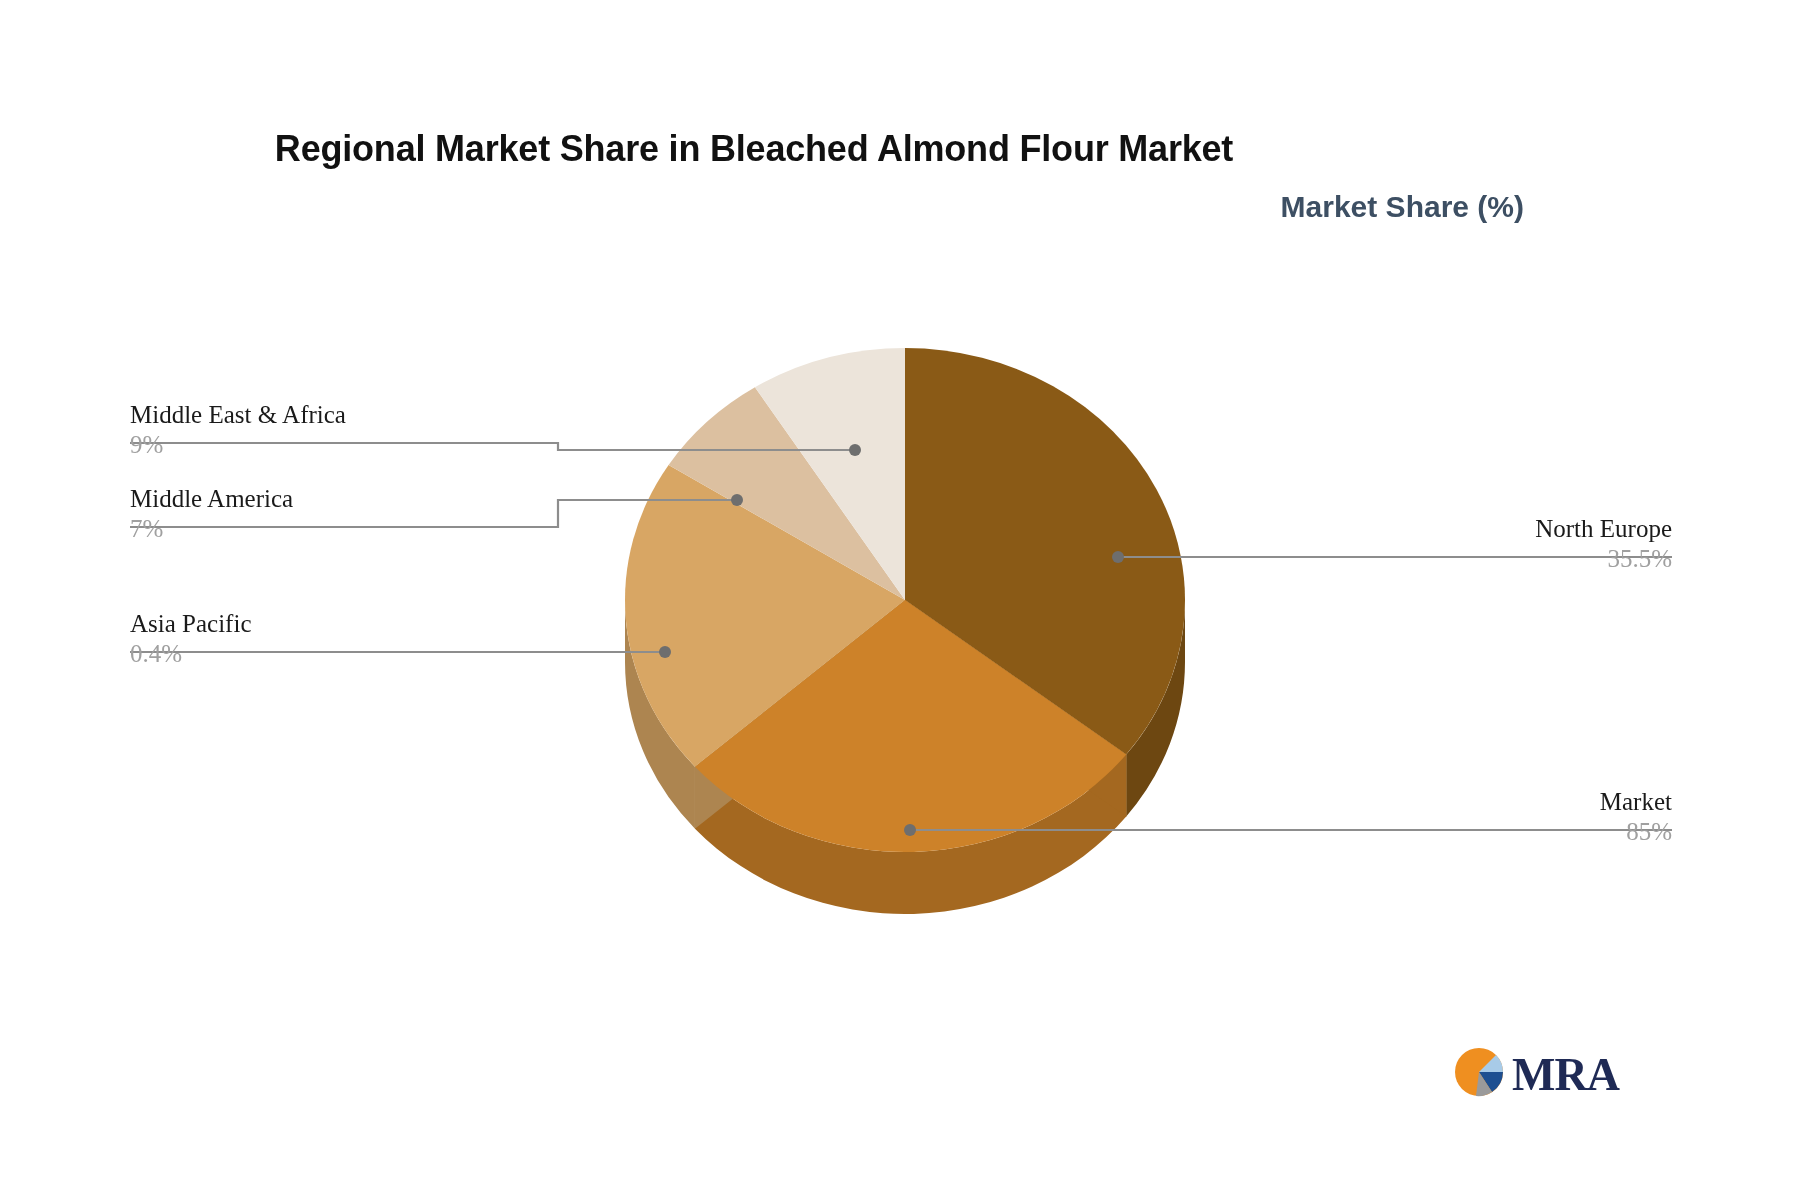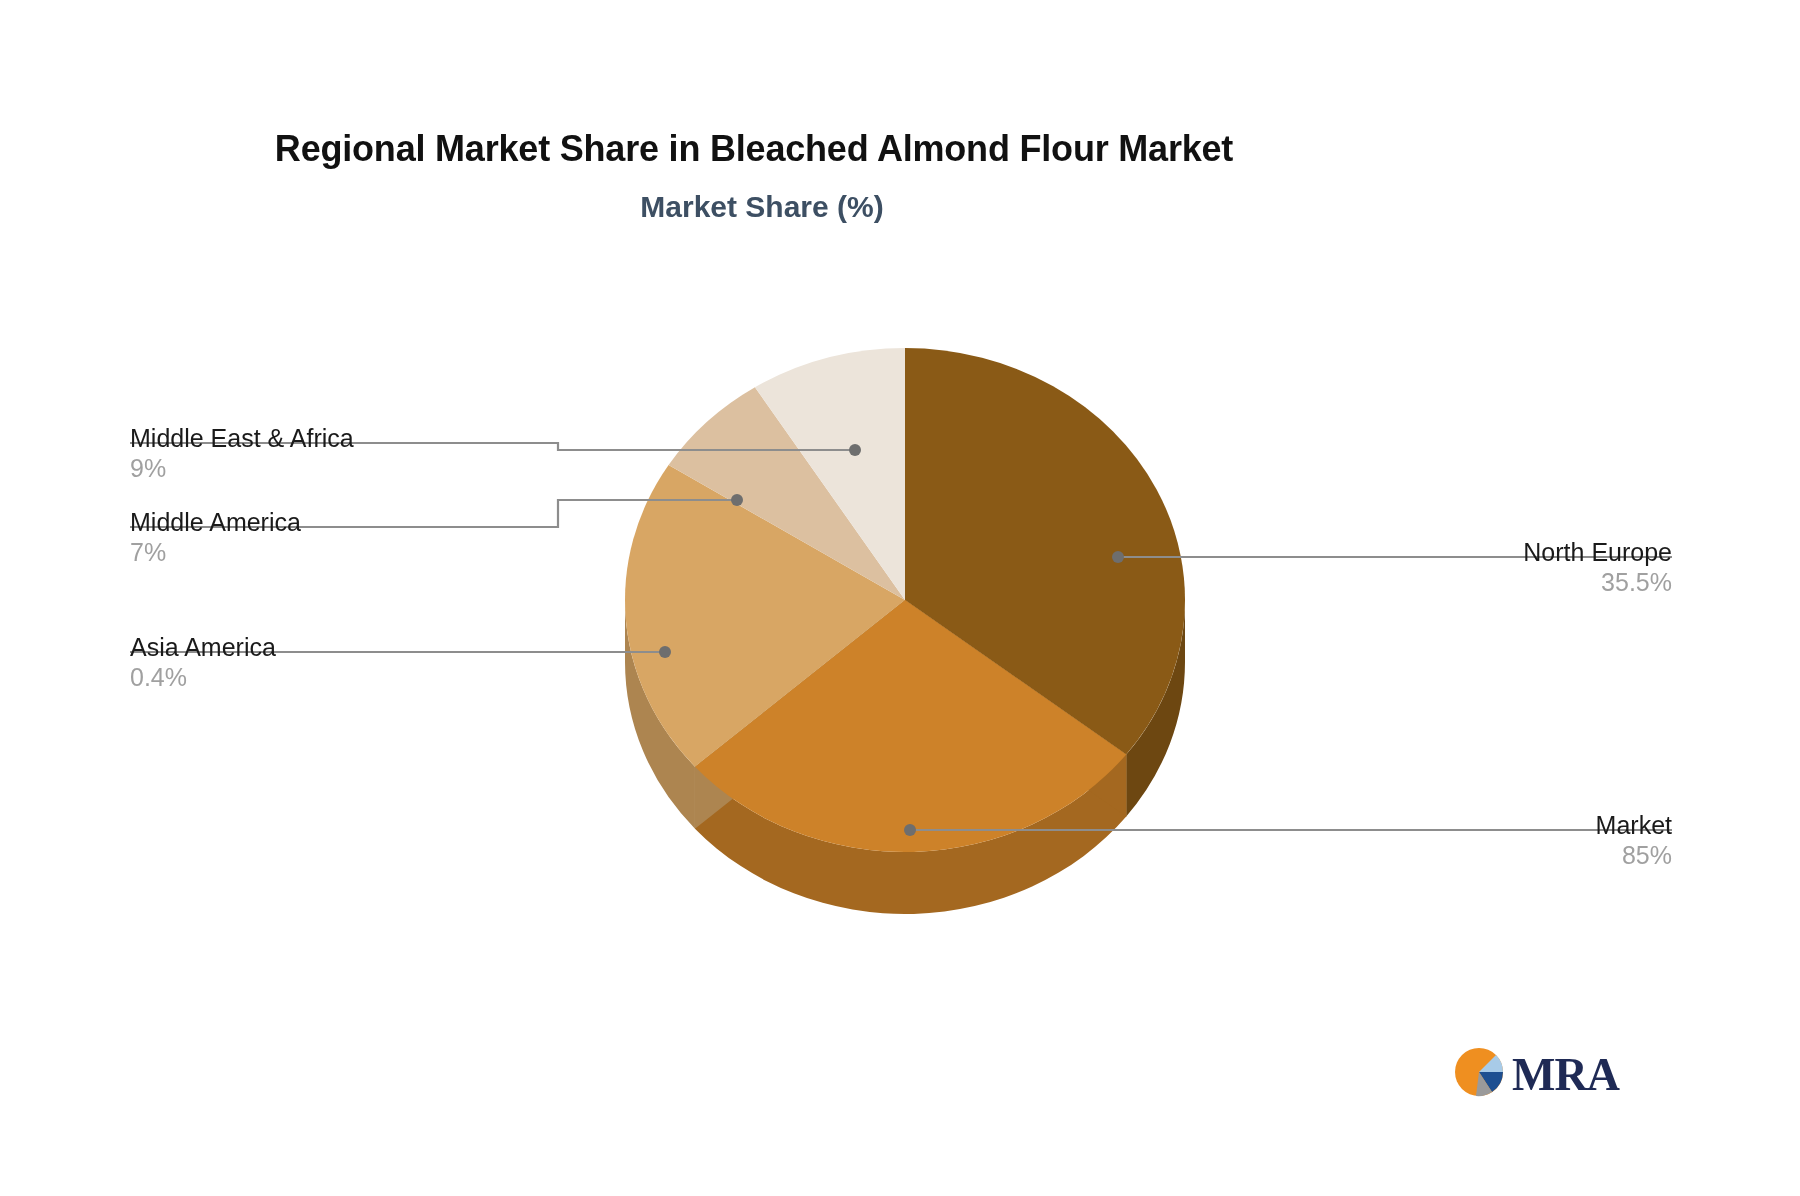--- a/index.html
+++ b/index.html
@@ -30,34 +30,33 @@
     font-size: 36px;
     font-weight: bold;
     color: #111111;
     letter-spacing: -0.2px;
   }
   .chart-subtitle {
     position: absolute;
     left: 0;
     top: 190px;
     width: 1524px;
-    text-align: center;
+    text-align: right;
     font-size: 30px;
     font-weight: bold;
     color: #3d4f63;
   }
   #pie-svg {
     position: absolute;
     left: 0;
     top: 0;
   }
   .lbl {
     position: absolute;
-    font-family: Liberation Sans, sans-serif;
-    margin-top: 23px;
+    font-family: Liberation Serif, serif;
   }
   .lbl .name {
     font-size: 25px;
     color: #1a1a1a;
     white-space: nowrap;
     line-height: 30px;
   }
   .lbl .val {
     font-size: 25px;
     color: #a0a0a0;
@@ -129,21 +128,21 @@
     <div class="name">Middle East &amp; Africa</div>
     <div class="val">9%</div>
   </div>
 
   <div class="lbl left" style="left:130px; top:484px;">
     <div class="name">Middle America</div>
     <div class="val">7%</div>
   </div>
 
   <div class="lbl left" style="left:130px; top:609px;">
-    <div class="name">Asia America</div>
+    <div class="name">Asia Pacific</div>
     <div class="val">0.4%</div>
   </div>
 
   <div class="lbl right" style="right:128px; top:514px;">
     <div class="name">North Europe</div>
     <div class="val">35.5%</div>
   </div>
 
   <div class="lbl right" style="right:128px; top:787px;">
     <div class="name">Market</div>

